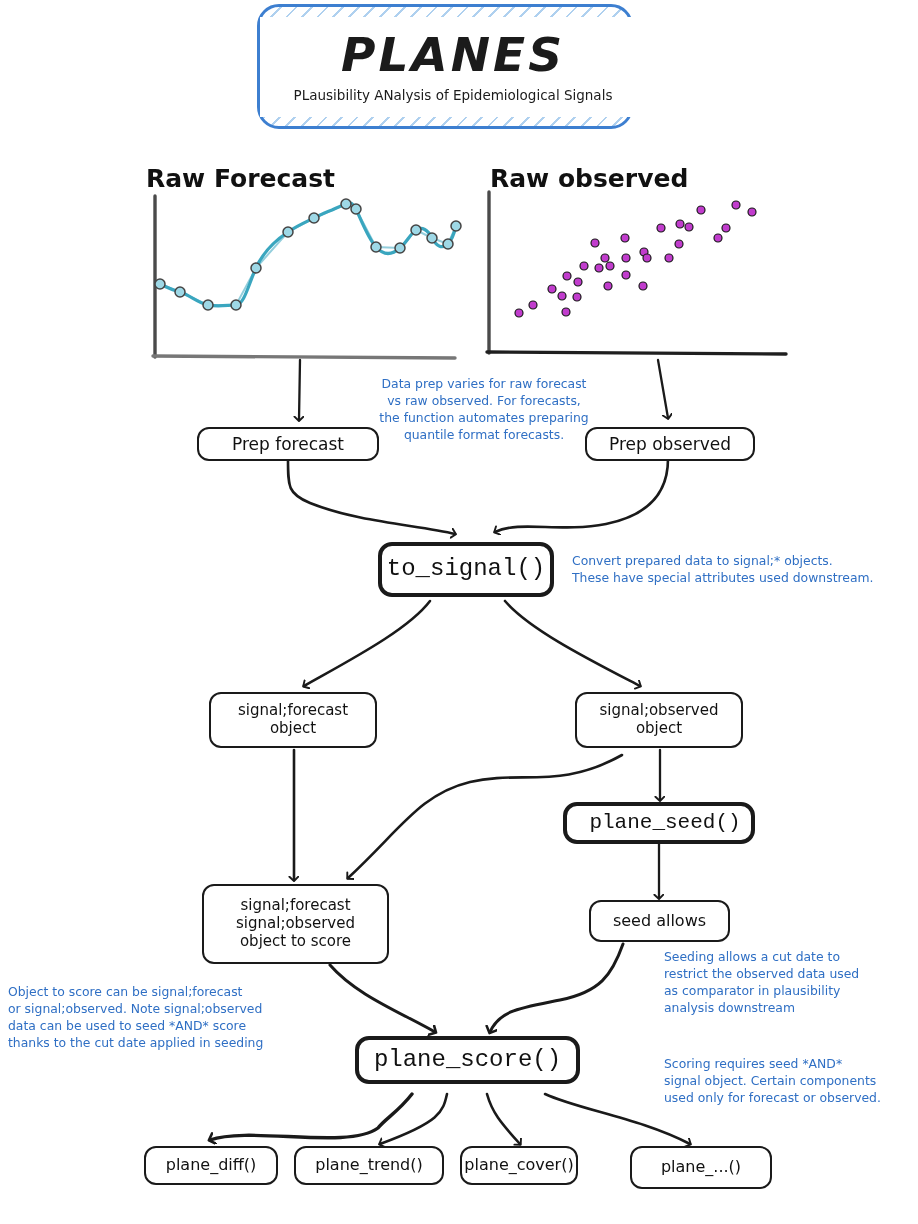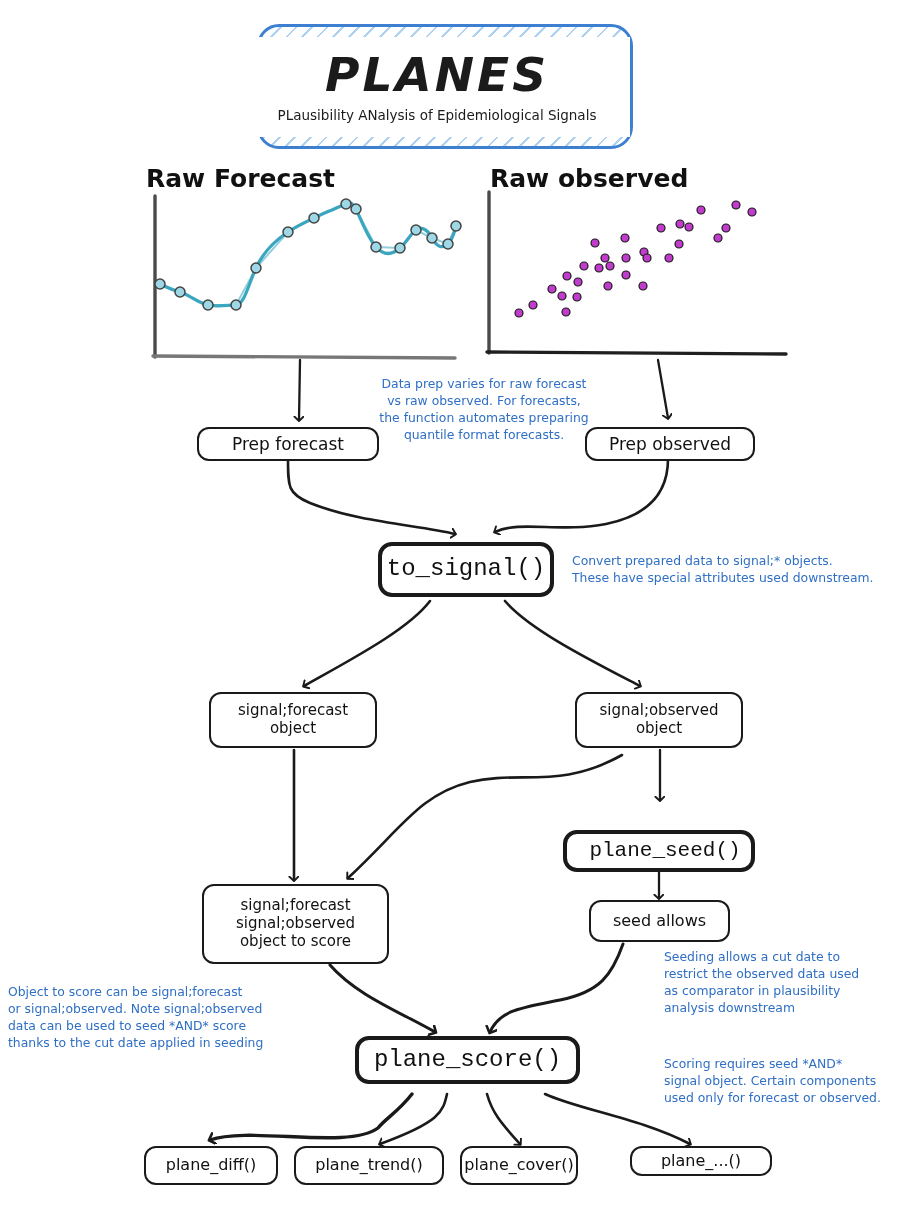--- a/index.html
+++ b/index.html
@@ -19,34 +19,34 @@
     position: absolute;
     top: 0; left: 0;
     width: 918px; height: 1224px;
     pointer-events: none;
   }
   svg.layer * { pointer-events: auto; }
 
   
   .banner {
     position: absolute;
-    left: 257px; top: 24px;
+    left: 257px; top: 4px;
     width: 376px; height: 125px;
     border: 3px solid #3d7fd0;
     border-radius: 22px;
     background-color: #ffffff;
     background-image: repeating-linear-gradient(
         -45deg,
         rgba(109,170,226,0.55) 0px,
         rgba(109,170,226,0.55) 2px,
         rgba(255,255,255,0) 2px,
         rgba(255,255,255,0) 11px);
     display: flex;
     flex-direction: column;
-    align-items: flex-end;
+    align-items: flex-start;
     justify-content: center;
   }
   .banner-inner {
     background: #ffffff;
     width: 386px;
     height: 100px;
     display: flex;
     flex-direction: column;
     align-items: center;
     justify-content: center;
@@ -265,21 +265,21 @@
     </div>
   </div>
 
   <div class="node" style="left:575px; top:692px; width:168px; height:56px; font-size:15px;">
     <div class="lines">
       <div>signal;observed</div>
       <div>object</div>
     </div>
   </div>
 
-  <div class="node fn" style="left:563px; top:830px; width:192px; height:42px; font-size:21px;padding-left:12px;">
+  <div class="node fn" style="left:563px; top:802px; width:192px; height:42px; font-size:21px;padding-left:12px;">
     <div class="lines">
         <div>plane_seed()</div>
       </div>
   </div>
 
   <div class="node" style="left:589px; top:900px; width:141px; height:42px; font-size:16px;">
     <div class="lines">
         <div>seed allows</div>
       </div>
   </div>
@@ -309,21 +309,21 @@
         <div>plane_trend()</div>
       </div>
   </div>
 
   <div class="node" style="left:460px; top:1146px; width:118px; height:39px; font-size:16px;">
     <div class="lines">
         <div>plane_cover()</div>
       </div>
   </div>
 
-  <div class="node" style="left:630px; top:1146px; width:142px; height:30px; font-size:16px;">
+  <div class="node" style="left:630px; top:1146px; width:142px; height:43px; font-size:16px;">
     <div class="lines">
         <div>plane_...()</div>
       </div>
   </div>
 
   <div class="ann center" style="left:356px; top:376px; width:256px;">Data prep varies for raw forecast
 vs raw observed. For forecasts,
 the function automates preparing
 quantile format forecasts.</div>
 

